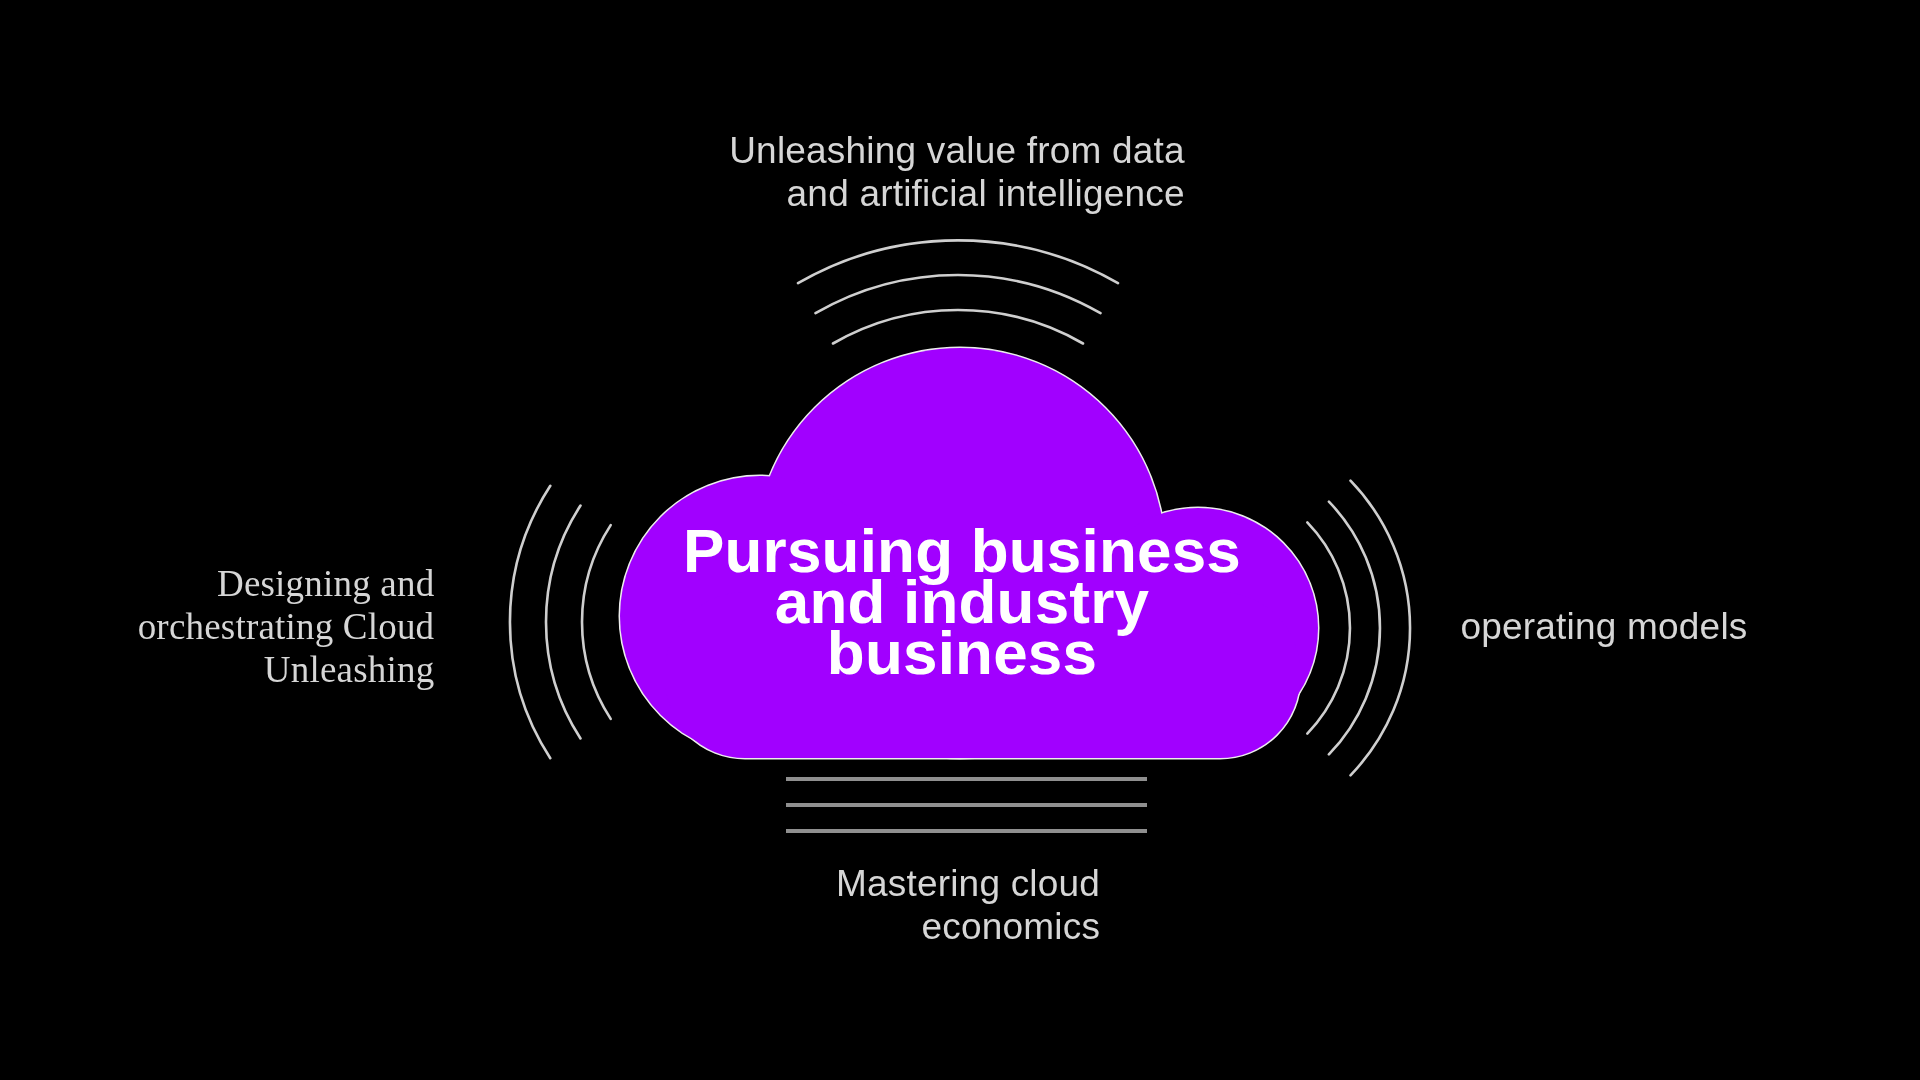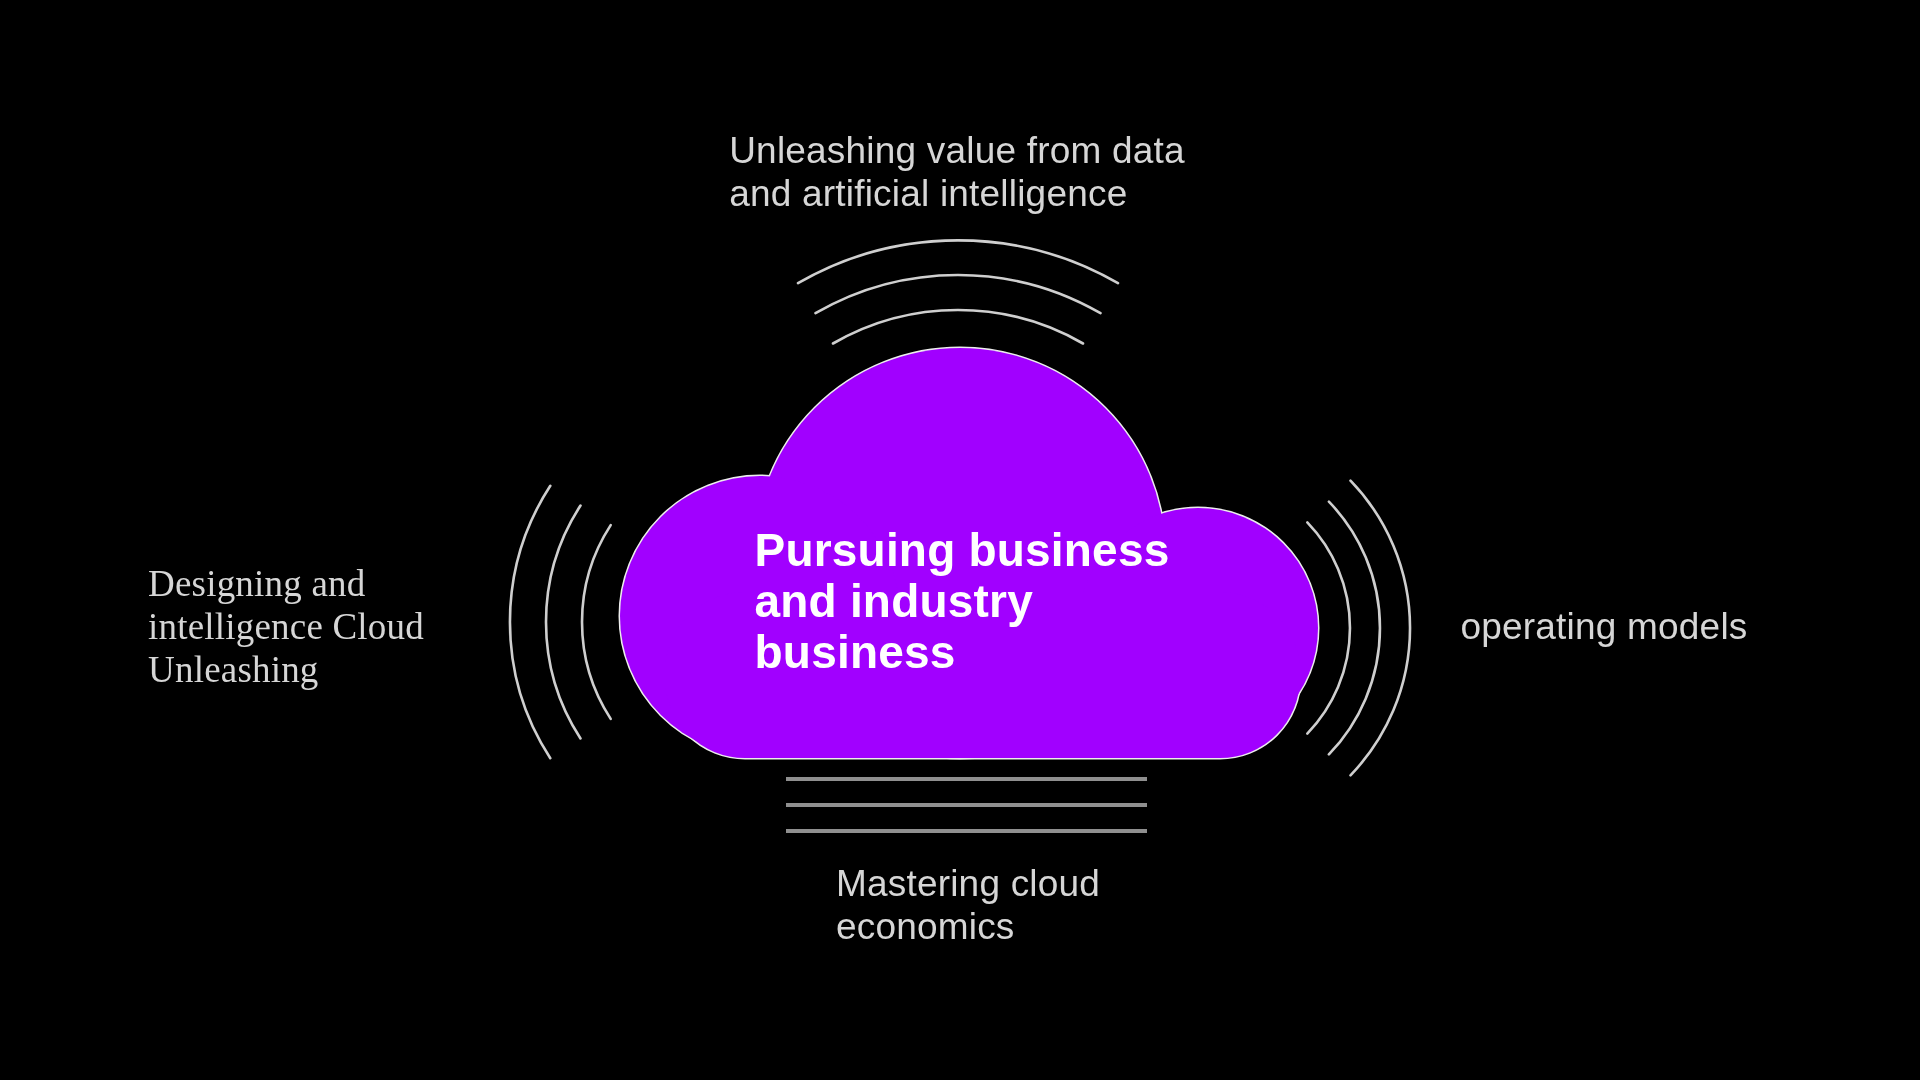--- a/index.html
+++ b/index.html
@@ -31,34 +31,35 @@
   .cloud-outline-layer rect {
     stroke-width: 3;
   }
   .cloud-fill-layer circle,
   .cloud-fill-layer rect {
     stroke: none;
   }
   .label {
     position: absolute;
     transform: translate(-50%, -50%);
-    text-align: left;
+    text-align: right;
     color: #D6D6D6;
     font-size: 37px;
     line-height: 43px;
     letter-spacing: 0.2px;
     white-space: nowrap;
   }
   .label .ln { display: block; }
   .cloud-title {
     position: absolute;
     transform: translate(-50%, -50%);
+    text-align: center;
     color: #FFFFFF;
     font-weight: bold;
-    font-size: 46px;
+    font-size: 62px;
     line-height: 51px;
     letter-spacing: 0.2px;
     white-space: nowrap;
   }
   .cloud-title .ln { display: block; }
 </style>
 </head>
 <body>
 
 <div class="stage">
@@ -105,21 +106,21 @@
     </g>
   </svg>
 
   <div class="label" style="left:957px; top:172px;">
     <span class="ln">Unleashing value from data</span>
     <span class="ln">and artificial intelligence</span>
   </div>
 
   <div class="label" style="left:286px; top:626px;font-family:Liberation Serif, serif;">
     <span class="ln">Designing and</span>
-    <span class="ln">intelligence Cloud</span>
+    <span class="ln">orchestrating Cloud</span>
     <span class="ln">Unleashing</span>
   </div>
 
   <div class="label" style="left:1604px; top:626px;">
     <span class="ln">operating models</span>
   </div>
 
   <div class="label" style="left:968px; top:905px;">
     <span class="ln">Mastering cloud</span>
     <span class="ln">economics</span>

